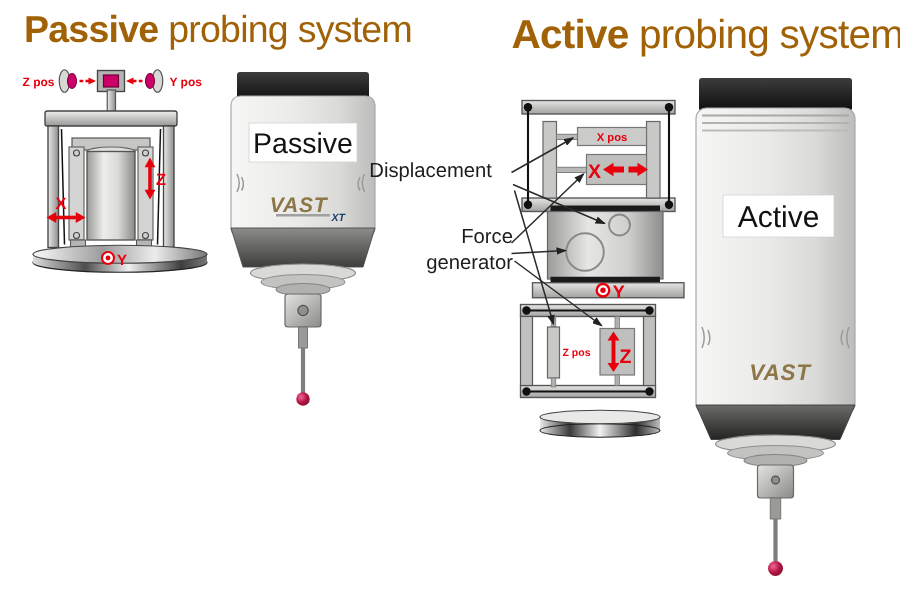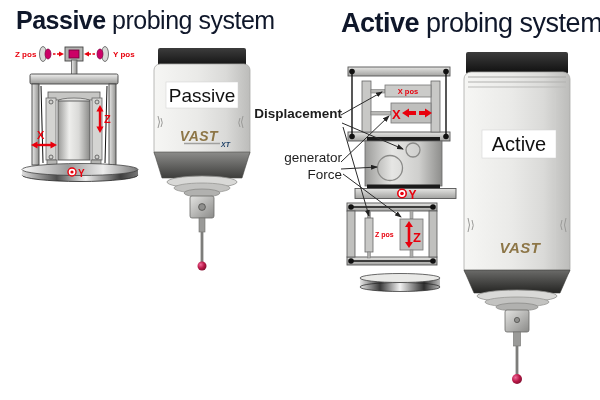--- a/index.html
+++ b/index.html
@@ -2,21 +2,21 @@
 <html><head>
 <meta charset="utf-8">
 <style>
   html,body{margin:0;padding:0;}
   body{
     width:600px;height:400px;background:#ffffff;overflow:hidden;position:relative;
     font-family:"Liberation Sans", sans-serif;
   }
   .abs{position:absolute;}
   .title{
-    font-size:25px;color:#0f172a;letter-spacing:-0.5px;white-space:nowrap;
+    font-size:25px;color:#a16207;letter-spacing:-0.5px;white-space:nowrap;
   }
   .title b{font-weight:bold;}
   #active-title{font-size:27px;}
   .ann-label{
     width:92px;text-align:right;font-size:13.5px;line-height:16px;color:#1d1d1d;
   }
   svg{display:block;}
   svg text{font-family:"Liberation Sans", sans-serif;}
   .redtxt{fill:#e8000d;font-weight:bold;}
   .overlay{pointer-events:none;}
@@ -159,26 +159,26 @@
   <ellipse cx="56" cy="136" rx="35" ry="6" fill="#d9d9d7" stroke="#8f8f8d" stroke-width="0.8"></ellipse>
   <ellipse cx="56" cy="142" rx="28" ry="5" fill="#c3c3c1" stroke="#8f8f8d" stroke-width="0.7"></ellipse>
   <ellipse cx="56" cy="147" rx="18" ry="4" fill="#b1b1af" stroke="#858583" stroke-width="0.7"></ellipse>
   <rect x="44" y="150" width="24" height="22" rx="2" fill="url(#pp_cube)" stroke="#6a6a68" stroke-width="0.8"></rect>
   <circle cx="56" cy="161" r="3.4" fill="#8f8f8d" stroke="#4f4f4d" stroke-width="0.8"></circle>
   <rect x="53" y="172" width="6" height="14" fill="#9a9a98" stroke="#6f6f6d" stroke-width="0.6"></rect>
   <rect x="54.6" y="186" width="2.8" height="30" fill="#7d7d7b"></rect>
   <circle cx="56" cy="220" r="4.5" fill="url(#pp_ruby)"></circle>
 </svg>
 
-<div class="abs ann-label" style="left:250px;top:106px;font-weight:bold;">
+<div class="abs ann-label" style="left:236px;top:106px;">
   <div>Displacement</div>
 </div>
 <div class="abs ann-label" style="left:250px;top:149px;line-height:17px;">
+  <div>Force</div>
   <div>generator</div>
-  <div>Force</div>
 </div>
 
 <svg class="abs" style="left:343px;top:56px;" width="125" height="240" viewBox="0 0 125 240">
   <defs>
     <linearGradient id="am_bar" x1="0" y1="0" x2="0" y2="1">
       <stop offset="0" stop-color="#e5e5e3"></stop>
         <stop offset="1" stop-color="#a2a2a0"></stop>
     </linearGradient>
     <linearGradient id="am_cyl" x1="0" y1="0" x2="1" y2="0">
       <stop offset="0" stop-color="#9b9b99"></stop>

